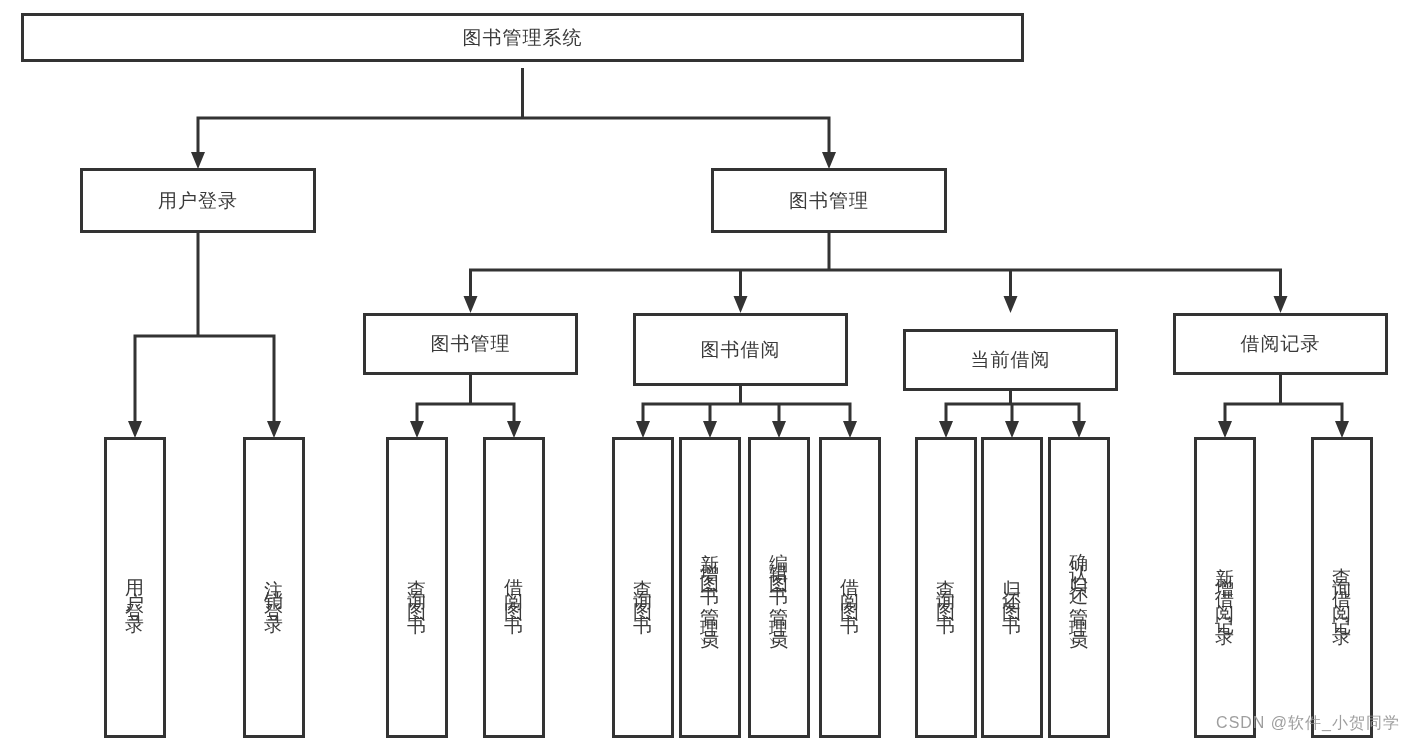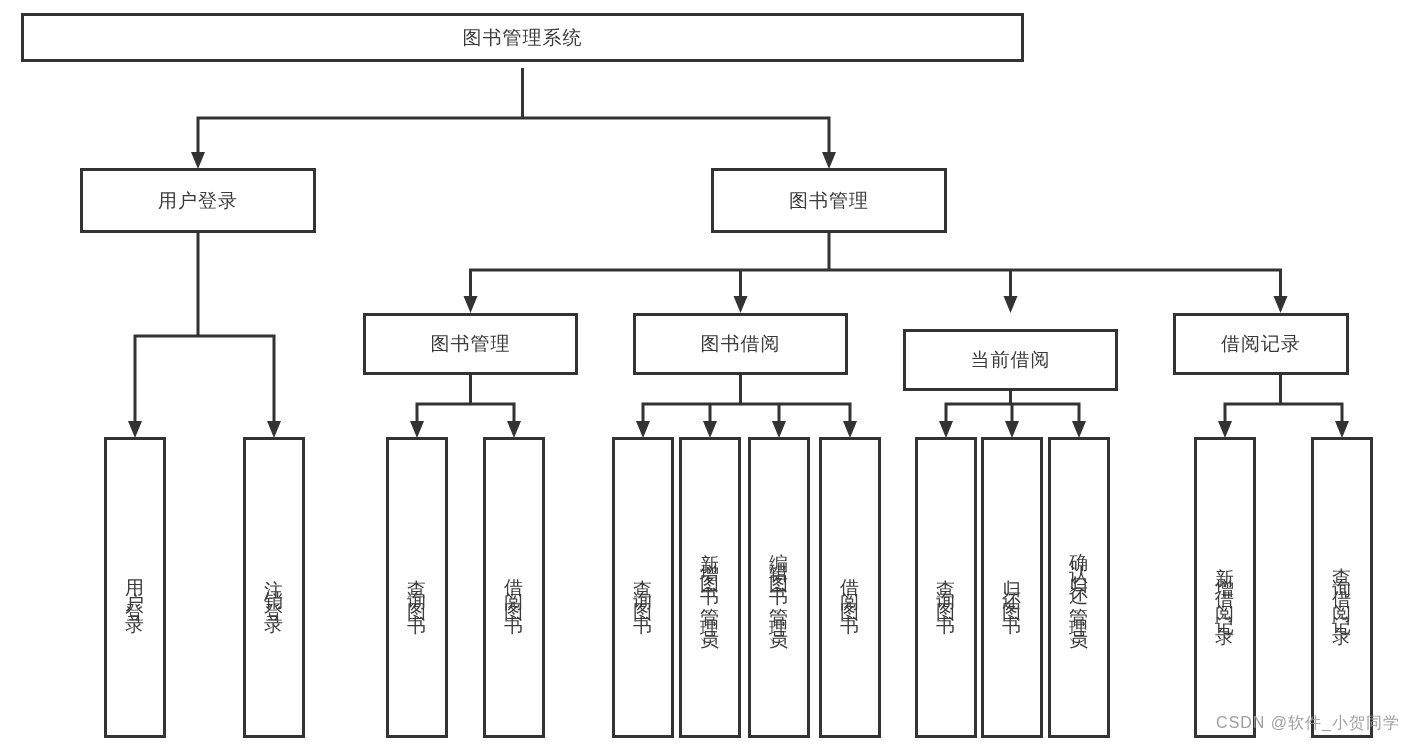--- a/index.html
+++ b/index.html
@@ -116,27 +116,27 @@
   <div class="box" style="left:80px;top:168px;width:236px;height:65px;">
     <span>用户登录</span>
   </div>
   <div class="box" style="left:711px;top:168px;width:236px;height:65px;">
     <span>图书管理</span>
   </div>
 
   <div class="box" style="left:363px;top:313px;width:215px;height:62px;">
     <span>图书管理</span>
   </div>
-  <div class="box" style="left:633px;top:313px;width:215px;height:62px;">
+  <div class="box" style="left:633px;top:313px;width:215px;height:73px;">
     <span>图书借阅</span>
   </div>
   <div class="box" style="left:903px;top:329px;width:215px;height:62px;">
     <span>当前借阅</span>
   </div>
-  <div class="box" style="left:1173px;top:313px;width:176px;height:62px;">
+  <div class="box" style="left:1173px;top:313px;width:215px;height:62px;">
     <span>借阅记录</span>
   </div>
 
   <div class="box leaf" style="left:104px;top:437px;width:62px;height:301px;">
     <span class="vtext">用户登录</span>
   </div>
   <div class="box leaf" style="left:243px;top:437px;width:62px;height:301px;">
     <span class="vtext">注销登录</span>
   </div>
 

